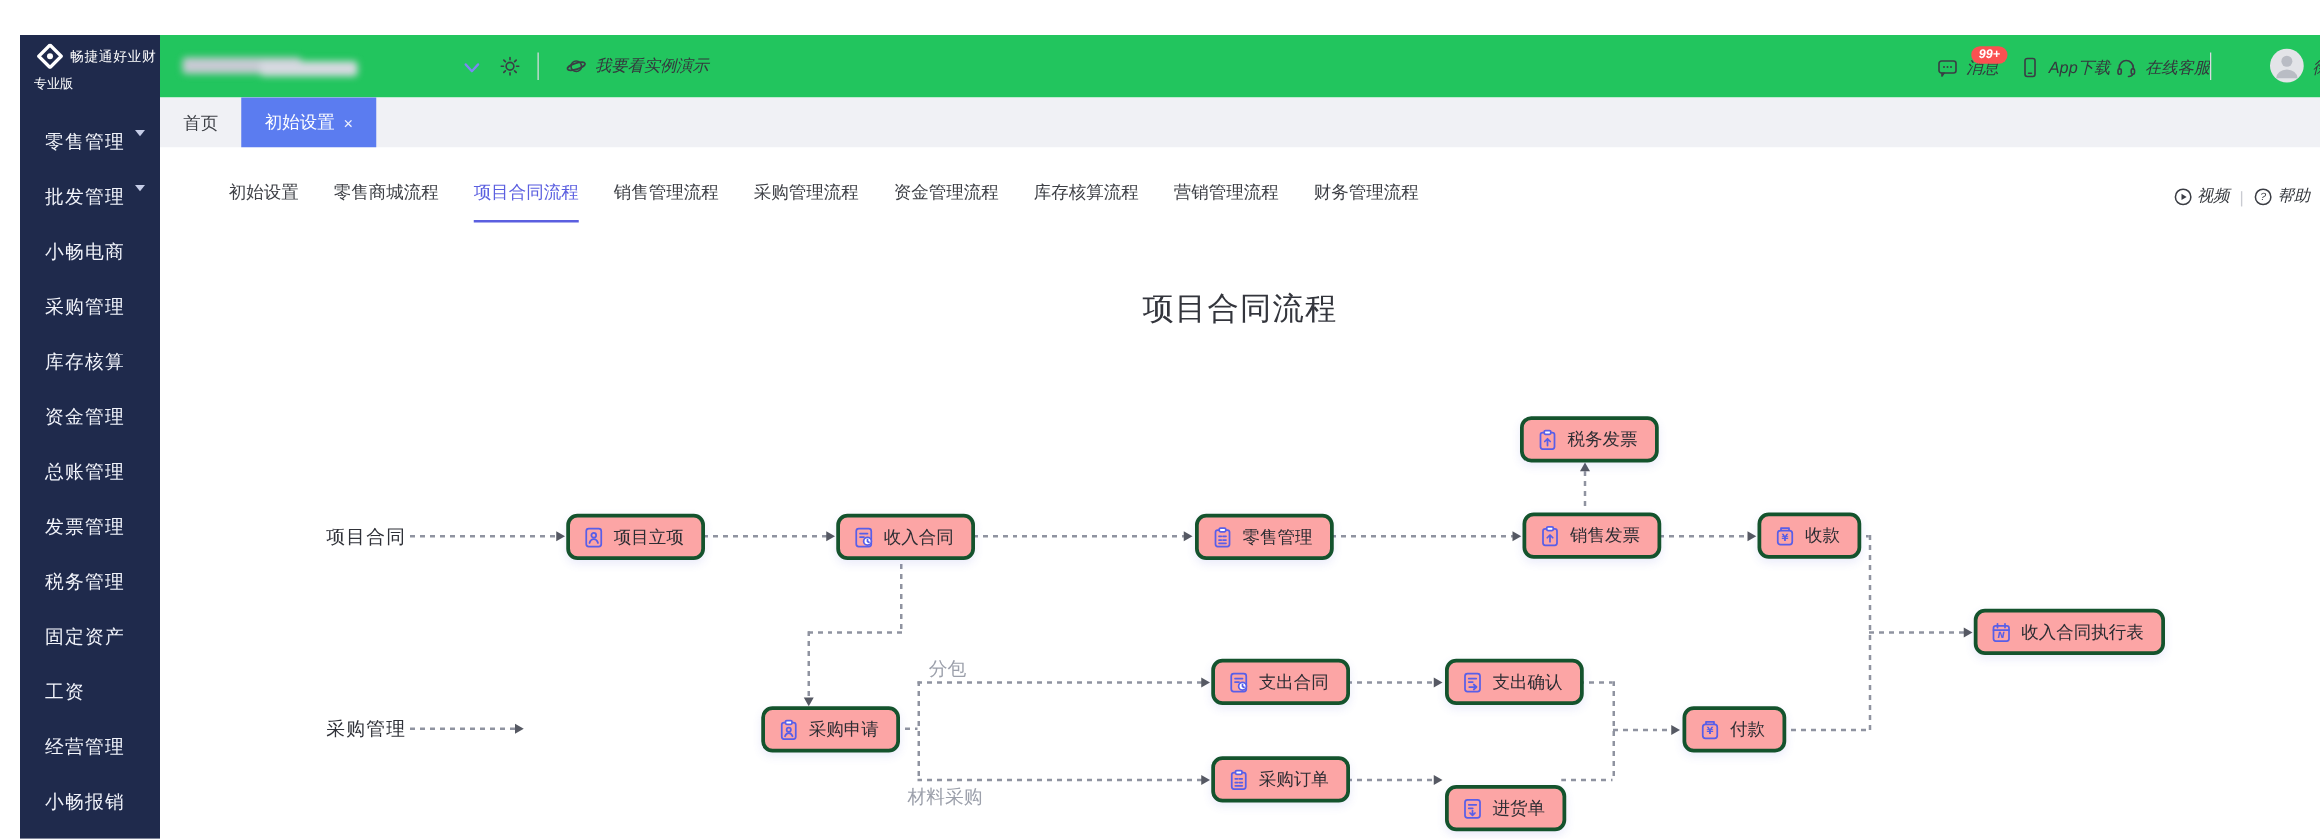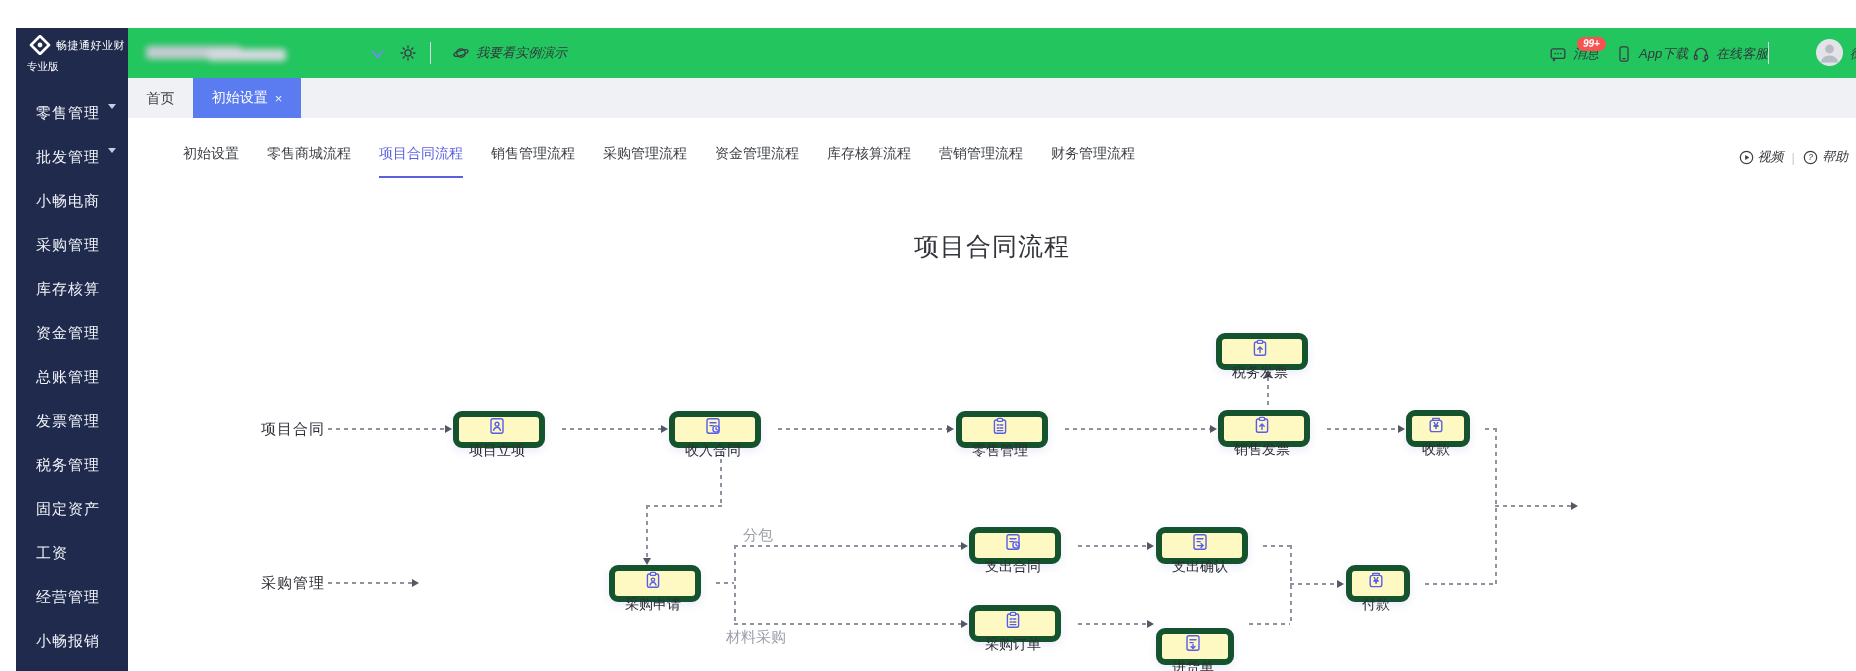--- a/index.html
+++ b/index.html
@@ -57,22 +57,22 @@
 
   
   .canvas { position:relative; height:493px; overflow:hidden; }
   .diagram-title { position:absolute; left:0; right:0; top:52px; text-align:center;
     font-size:25px; color:#33353c; letter-spacing:1px; }
 
   .row-label { position:absolute; font-size:15px; color:#2f3138; letter-spacing:1px; }
   .branch-label { position:absolute; font-size:15px; color:#9ca0ab; }
 
   .node { position:absolute; display:flex; align-items:center; gap:7px; height:37px;
-    padding:0 14px 0 10px; background:#fef9c3; border:6px solid #14532d; border-radius:9px;
-    box-shadow:0 3px 8px rgba(85,90,214,.12); cursor:pointer; white-space:nowrap;flex-direction:column; }
+    padding:0 14px 0 10px; background:#fca5a5; border:3px solid #14532d; border-radius:9px;
+    box-shadow:0 3px 8px rgba(85,90,214,.12); cursor:pointer; white-space:nowrap; }
   .node .nlabel { font-size:14px; color:#2c2d33; }
   .nicon { width:18px; height:18px; flex:none; }
   .nicon * { stroke:#585ee8; stroke-width:1.4; fill:none; stroke-linecap:round; stroke-linejoin:round; }
   .nicon text { fill:#585ee8; stroke:none; font-family:"DejaVu Sans",sans-serif; }
 
   .ch { position:absolute; height:2px;
     background:repeating-linear-gradient(90deg,#8f93a0 0 4px,transparent 4px 8px); }
   .cv { position:absolute; width:2px;
     background:repeating-linear-gradient(180deg,#8f93a0 0 4px,transparent 4px 8px); }
   .ar::after { content:""; position:absolute; right:-6px; top:-3.5px;
@@ -334,20 +334,28 @@
 
         <div class="node" style="left:1088px;top:155px">
           <svg class="nicon" viewBox="0 0 18 18">
             <rect x="3.4" y="3" width="11.2" height="13.2" rx="1.8"></rect>
             <rect x="6.4" y="1.4" width="5.2" height="3" rx="1" style="fill:#fff"></rect>
             <path d="M9 13.4 L9 8.2 M6.8 10.2 L9 8 L11.2 10.2"></path>
           </svg>
           <span class="nlabel">税务发票</span>
         </div>
 
+        <div class="node" style="left:1451px;top:309px">
+          <svg class="nicon" viewBox="0 0 18 18">
+            <rect x="2.8" y="3.6" width="12.4" height="12.2" rx="1.8"></rect>
+            <path d="M6 2 L6 5 M12 2 L12 5 M2.8 7 L15.2 7"></path>
+            <text x="9" y="13.8" font-size="7" font-style="italic" font-weight="bold" text-anchor="middle">N</text>
+          </svg>
+          <span class="nlabel">收入合同执行表</span>
+        </div>
 
         <div class="node" style="left:481px;top:387px">
           <svg class="nicon" viewBox="0 0 18 18">
             <rect x="3.4" y="3" width="11.2" height="13.2" rx="1.8"></rect>
             <rect x="6.4" y="1.4" width="5.2" height="3" rx="1" style="fill:#fff"></rect>
             <circle cx="9" cy="8.8" r="1.7"></circle>
             <path d="M6 14 C6.5 12.2 7.6 11.4 9 11.4 C10.4 11.4 11.5 12.2 12 14"></path>
           </svg>
           <span class="nlabel">采购申请</span>
         </div>

